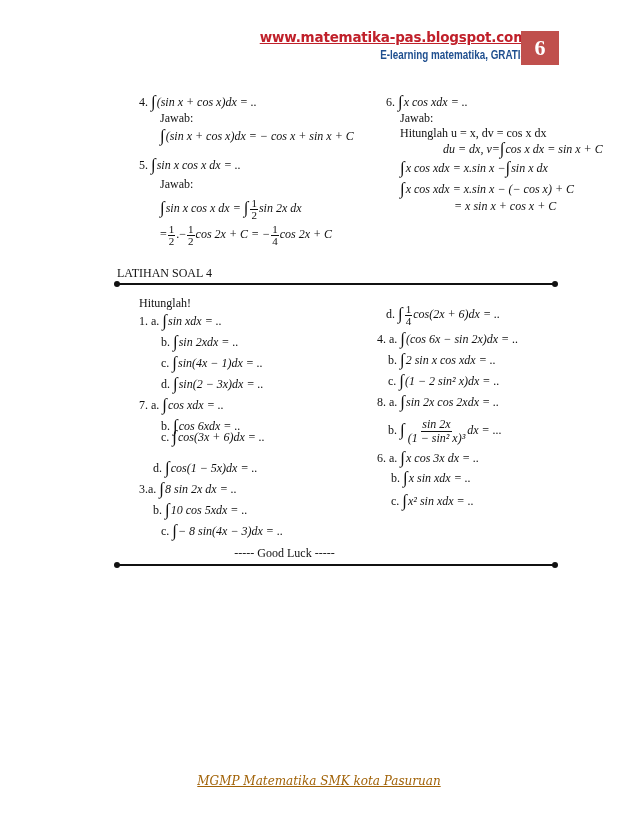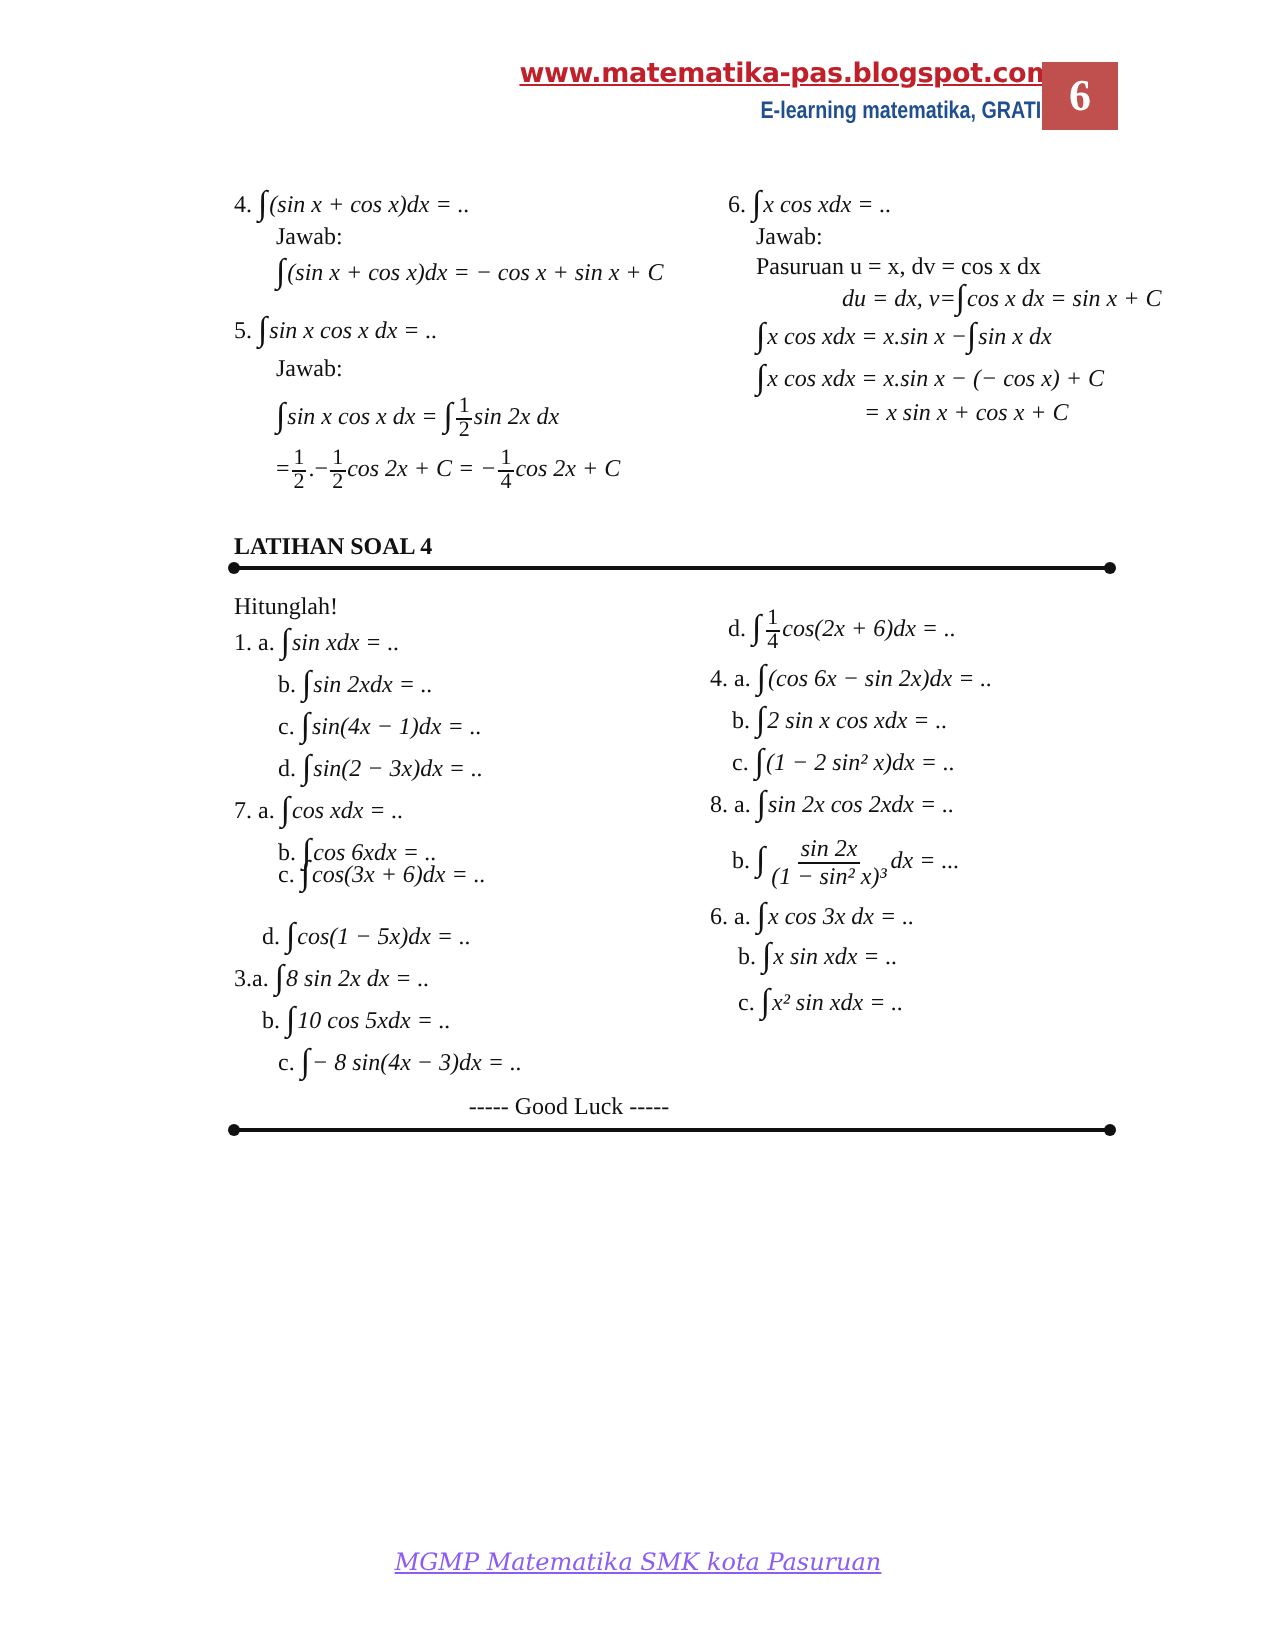--- a/index.html
+++ b/index.html
@@ -1,30 +1,30 @@
 <!DOCTYPE html>
 <html><head>
   <meta charset="utf-8">
   <style>
     html, body { margin:0; padding:0; background:#ffffff; }
     body { width:638px; height:826px; position:relative; overflow:hidden; font-family:"Liberation Serif", serif; color:#111; }
     .hdr-url { position:absolute; right:111px; top:29px; font-family:"DejaVu Sans", sans-serif; font-size:13.5px; font-weight:bold; color:#c0202a; text-decoration:underline; letter-spacing:-0.2px; }
     .hdr-sub { position:absolute; right:111px; top:48px; font-family:"Liberation Sans", sans-serif; font-size:12px; font-weight:bold; color:#1f4f8f; transform:scaleX(0.82); transform-origin:right; }
     .pagebox { position:absolute; left:521px; top:31px; width:38px; height:34px; background:#c0504d; color:#fff; font-family:"Liberation Serif", serif; font-size:22px; font-weight:bold; display:flex; align-items:center; justify-content:center; }
-    .line { position:absolute; font-size:12px; white-space:nowrap; line-height:14px; }
+    .line { position:absolute; font-size:12px; white-space:nowrap; line-height:14px;margin-left:22px; }
     .m { font-style:italic; }
     .int { font-size:17px; font-style:normal; position:relative; top:1px; margin-right:1px; }
     .frac { display:inline-flex; flex-direction:column; align-items:center; vertical-align:middle; font-size:11px; line-height:11px; margin:0 1px; }
     .frac .num { border-bottom:1px solid #111; padding:0 1px; }
     .frac .den { padding:0 1px; }
-    .sec-title { position:absolute; left:117px; top:266px; font-size:12px; font-weight:bold; }
+    .sec-title { position:absolute; left:117px; top:266px; font-size:12px; font-weight:normal; }
     .rule { position:absolute; left:117px; width:438px; height:2px; background:#111; }
     .dot { position:absolute; width:6px; height:6px; background:#111; border-radius:50%; top:-2px; }
     .dot.l { left:-3px; } .dot.r { right:-3px; }
-    .footer { position:absolute; left:0; width:638px; top:774px; text-align:center; font-family:"DejaVu Serif", serif; font-style:italic; font-size:12px; color:#8b5cf6; text-decoration:underline; }
+    .footer { position:absolute; left:0; width:638px; top:774px; text-align:center; font-family:"DejaVu Serif", serif; font-style:italic; font-size:12px; color:#a16207; text-decoration:underline; }
     .goodluck { position:absolute; left:0; width:544px; top:546px; text-align:center; font-size:12px; padding-left:25px; box-sizing:border-box; }
   </style>
 </head>
 <body>
 
 <div class="hdr-url">www.matematika-pas.blogspot.com</div>
 <div class="hdr-sub">E-learning matematika, GRATIS</div>
 <div class="pagebox">
     <span>6</span>
   </div>
@@ -60,21 +60,21 @@
       <span class="num">1</span>
       <span class="den">4</span>
     </span><span class="m">cos 2x + C</span>
 </div>
 
 <div class="line" style="left:364px;top:94px">
   <span>6.</span>
   <span class="int">∫</span><span class="m">x cos xdx = ..</span>
 </div>
 <div class="line" style="left:378px;top:111px">Jawab:</div>
-<div class="line" style="left:378px;top:126px">Pasuruan u = x,      dv = cos x dx</div>
+<div class="line" style="left:378px;top:126px">Hitunglah u = x,      dv = cos x dx</div>
 <div class="line" style="left:421px;top:141px">
   <span class="m">du = dx,  v=</span><span class="int">∫</span><span class="m">cos x dx = sin x + C</span>
 </div>
 <div class="line" style="left:378px;top:160px">
   <span class="int">∫</span><span class="m">x cos xdx = x.sin x −</span><span class="int">∫</span><span class="m">sin x dx</span>
 </div>
 <div class="line" style="left:378px;top:181px">
   <span class="int">∫</span><span class="m">x cos xdx = x.sin x − (− cos x) + C</span>
 </div>
 <div class="line" style="left:432px;top:199px">

